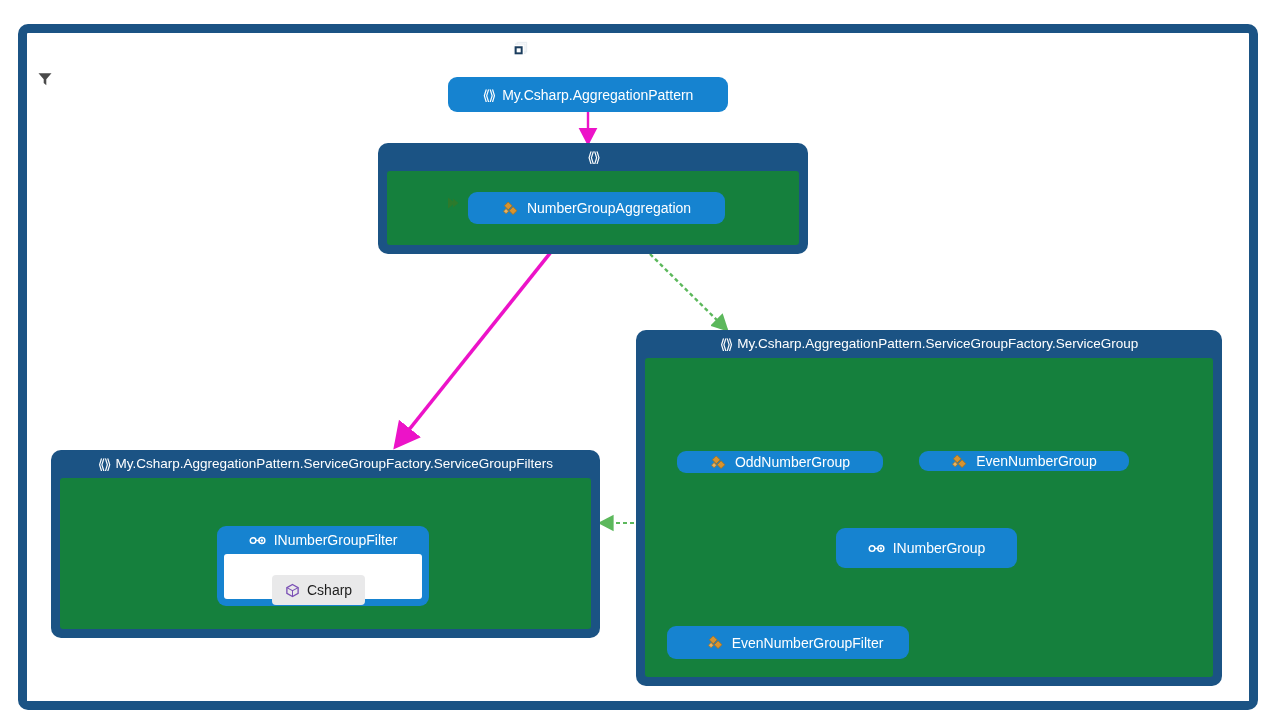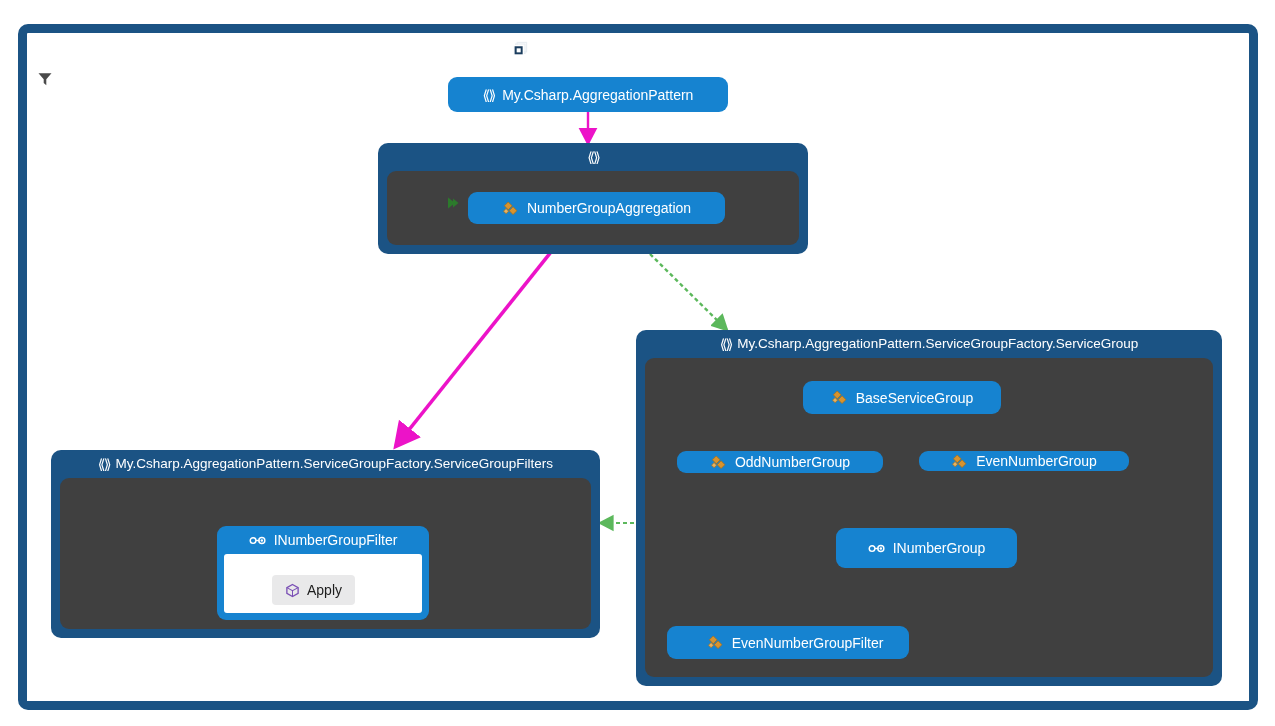--- a/index.html
+++ b/index.html
@@ -84,22 +84,22 @@
     align-items: center;
     justify-content: center;
     gap: 6px;
   }
   .ns-body {
     position: absolute;
     left: 9px;
     right: 9px;
     top: 28px;
     bottom: 9px;
-    background: #404040;
-    border-radius: 9px;
+    background: #15803d;
+    border-radius: 3px;
   }
 
   
   .node {
     position: absolute;
     background: #1683d0;
     border-radius: 9px;
     color: #ffffff;
     font-size: 14px;
     display: flex;
@@ -266,30 +266,20 @@
     </div>
   </div>
 
   <div class="ns-box" style="left:636px; top:330px; width:586px; height:356px;">
     <div class="ns-header">
       <span class="icon icon-ns">⟪⟫</span>
       <span>My.Csharp.AggregationPattern.ServiceGroupFactory.ServiceGroup</span>
     </div>
     <div class="ns-body">
 
-      <div class="node" style="left:158px; top:23px; width:198px; height:33px;">
-        <span class="icon">
-          <svg width="17" height="17" viewBox="0 0 18 18">
-            <path d="M2.5,6.2 L6.6,2.1 L10.7,6.2 L6.6,10.3 Z" fill="#d8932f" stroke="#a86f16" stroke-width="0.8"></path>
-            <path d="M7.6,11.3 L11.7,7.2 L15.8,11.3 L11.7,15.4 Z" fill="#d8932f" stroke="#a86f16" stroke-width="0.8"></path>
-            <path d="M1.6,11.8 L4.3,9.1 L7,11.8 L4.3,14.5 Z" fill="#e8b261" stroke="#a86f16" stroke-width="0.8"></path>
-          </svg>
-        </span>
-        <span>BaseServiceGroup</span>
-      </div>
 
       <div class="node" style="left:32px; top:93px; width:206px; height:22px;">
         <span class="icon">
           <svg width="17" height="17" viewBox="0 0 18 18">
             <path d="M2.5,6.2 L6.6,2.1 L10.7,6.2 L6.6,10.3 Z" fill="#d8932f" stroke="#a86f16" stroke-width="0.8"></path>
             <path d="M7.6,11.3 L11.7,7.2 L15.8,11.3 L11.7,15.4 Z" fill="#d8932f" stroke="#a86f16" stroke-width="0.8"></path>
             <path d="M1.6,11.8 L4.3,9.1 L7,11.8 L4.3,14.5 Z" fill="#e8b261" stroke="#a86f16" stroke-width="0.8"></path>
           </svg>
         </span>
         <span>OddNumberGroup</span>
@@ -332,41 +322,41 @@
     </div>
   </div>
 
   <div class="ns-box" style="left:51px; top:450px; width:549px; height:188px;">
     <div class="ns-header">
       <span class="icon icon-ns">⟪⟫</span>
       <span>My.Csharp.AggregationPattern.ServiceGroupFactory.ServiceGroupFilters</span>
     </div>
     <div class="ns-body">
 
-      <div class="iface-box" style="left:157px; top:48px; width:212px; height:94px;">
+      <div class="iface-box" style="left:157px; top:48px; width:212px; height:80px;">
         <div class="iface-header">
           <span class="icon">
             <svg width="17" height="13" viewBox="0 0 18 13">
               <circle cx="4.3" cy="6.5" r="3" fill="none" stroke="#ffffff" stroke-width="1.5"></circle>
               <line x1="7.3" y1="6.5" x2="11.2" y2="6.5" stroke="#ffffff" stroke-width="1.5"></line>
               <circle cx="13.6" cy="6.5" r="3.2" fill="none" stroke="#ffffff" stroke-width="1.5"></circle>
               <circle cx="13.6" cy="6.5" r="1.3" fill="#ffffff"></circle>
             </svg>
           </span>
           <span>INumberGroupFilter</span>
         </div>
         <div class="iface-body">
           <div class="member" style="left:48px; top:21px;">
             <span class="icon">
               <svg width="15" height="15" viewBox="0 0 16 16">
                 <path d="M8,1.6 L14,4.9 L14,11.1 L8,14.4 L2,11.1 L2,4.9 Z" fill="none" stroke="#7a4fb5" stroke-width="1.4"></path>
                 <path d="M2,4.9 L8,8.2 L14,4.9" fill="none" stroke="#7a4fb5" stroke-width="1.1"></path>
                 <line x1="8" y1="8.2" x2="8" y2="14.4" stroke="#7a4fb5" stroke-width="1.1"></line>
               </svg>
             </span>
-            <span>Apply</span>
+            <span>Csharp</span>
           </div>
         </div>
       </div>
     </div>
   </div>
 
 </div>
 
 </body></html>

